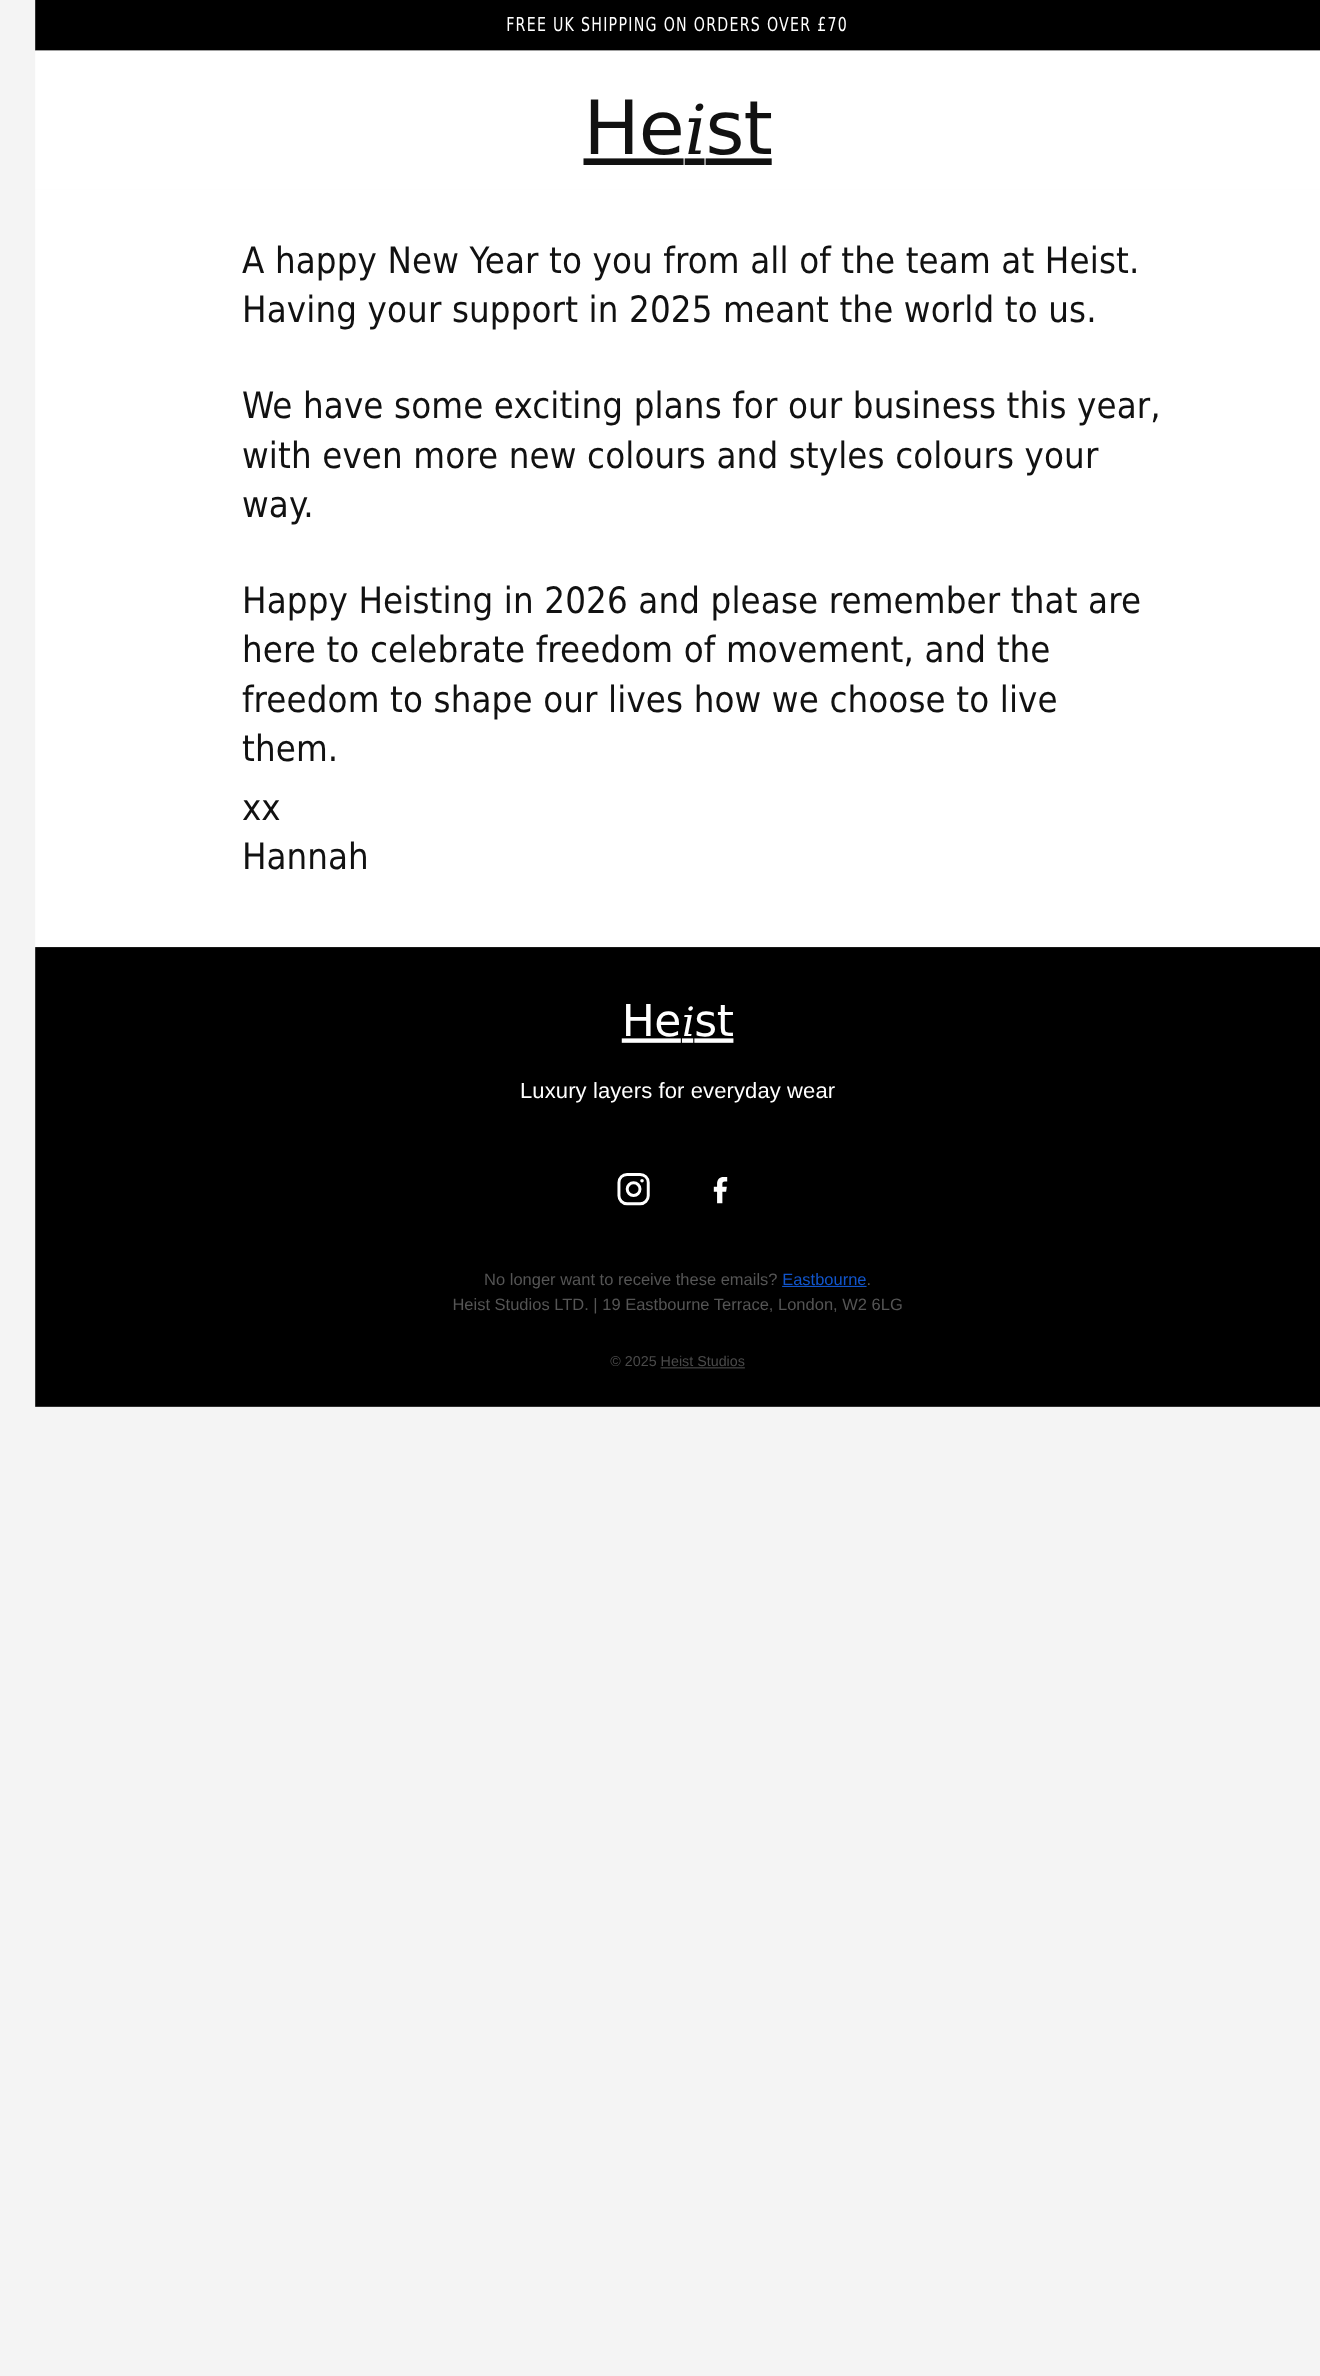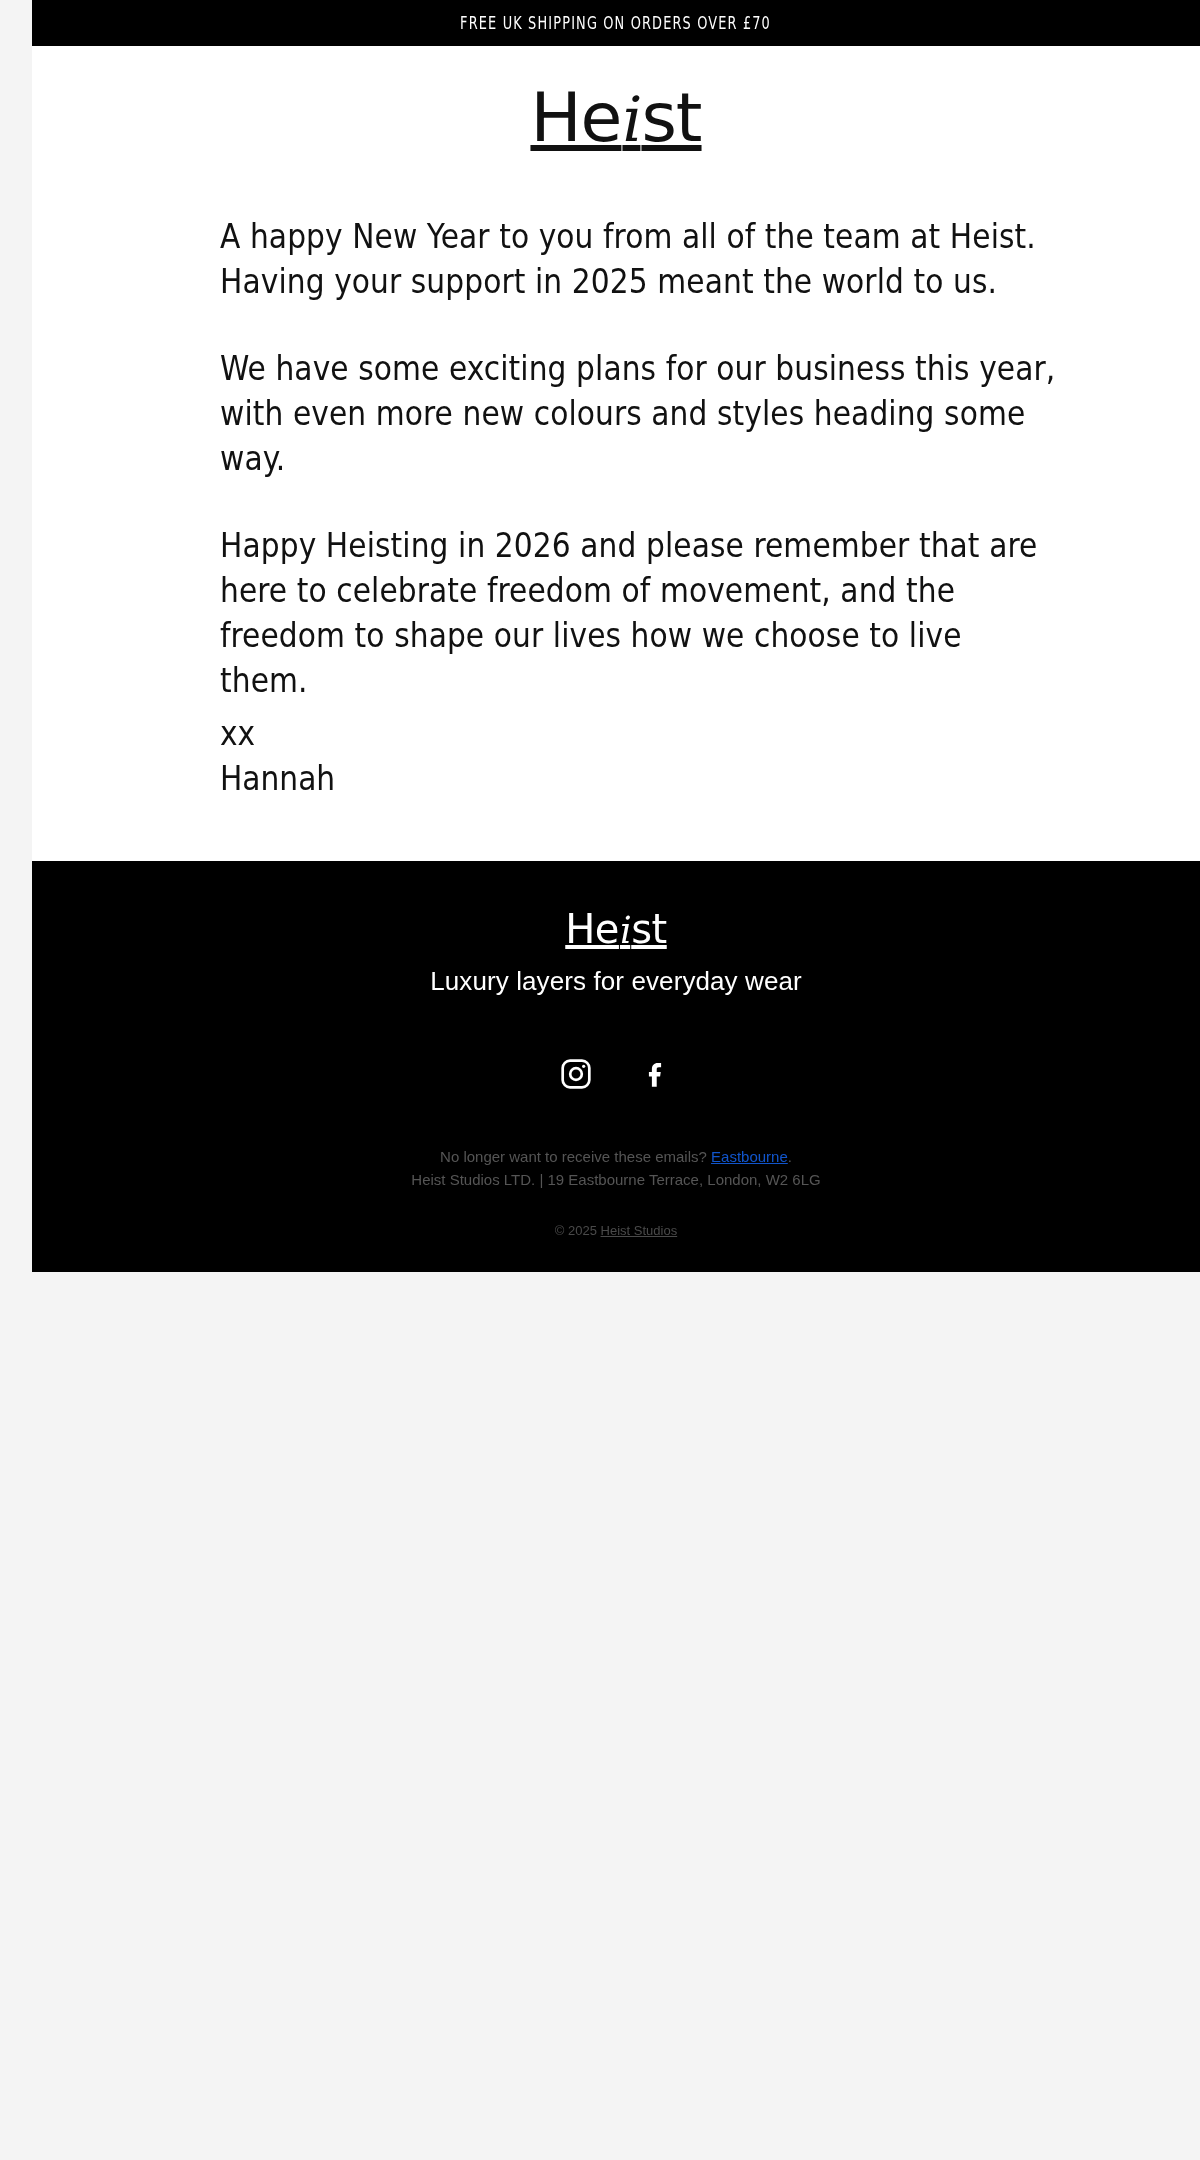--- a/index.html
+++ b/index.html
@@ -114,24 +114,24 @@
     display:inline-block;
   }
   .footer-logo .it {
     font-style:italic;
     font-family:"DejaVu Serif","Liberation Serif", serif;
     font-size:0.92em;
     letter-spacing:-1.5px;
     padding:0 1px;
   }
   .footer-tagline {
-    margin-top:16px;
+    margin-top:32px;
     color:#ffffff;
     font-family:"Liberation Sans", sans-serif;
-    font-size:26px;
+    font-size:20px;
     font-weight:400;
     letter-spacing:0.1px;
   }
 
   .social-row {
     margin-top:58px;
     display:flex;
     justify-content:center;
     align-items:center;
     gap:42px;
@@ -188,21 +188,21 @@
     <a class="logo" href="#"><span>He</span><span class="it">i</span><span>st</span></a>
   </div>
 
   <div class="body-section">
     <div class="body-inner">
 
 
       <p class="para">A happy New Year to you from all of the team at Heist. Having your support in 2025 meant the world to us.</p>
 
 
-      <p class="para">We have some exciting plans for our business this year, with even more new colours and styles heading some way.</p>
+      <p class="para">We have some exciting plans for our business this year, with even more new colours and styles colours your way.</p>
 
       <p class="para tight">Happy Heisting in 2026 and please remember that are here to celebrate freedom of movement, and the freedom to shape our lives how we choose to live them.</p>
 
       <div class="sign-off">
         <div>xx</div>
         <div>Hannah</div>
       </div>
 
     </div>
   </div>

